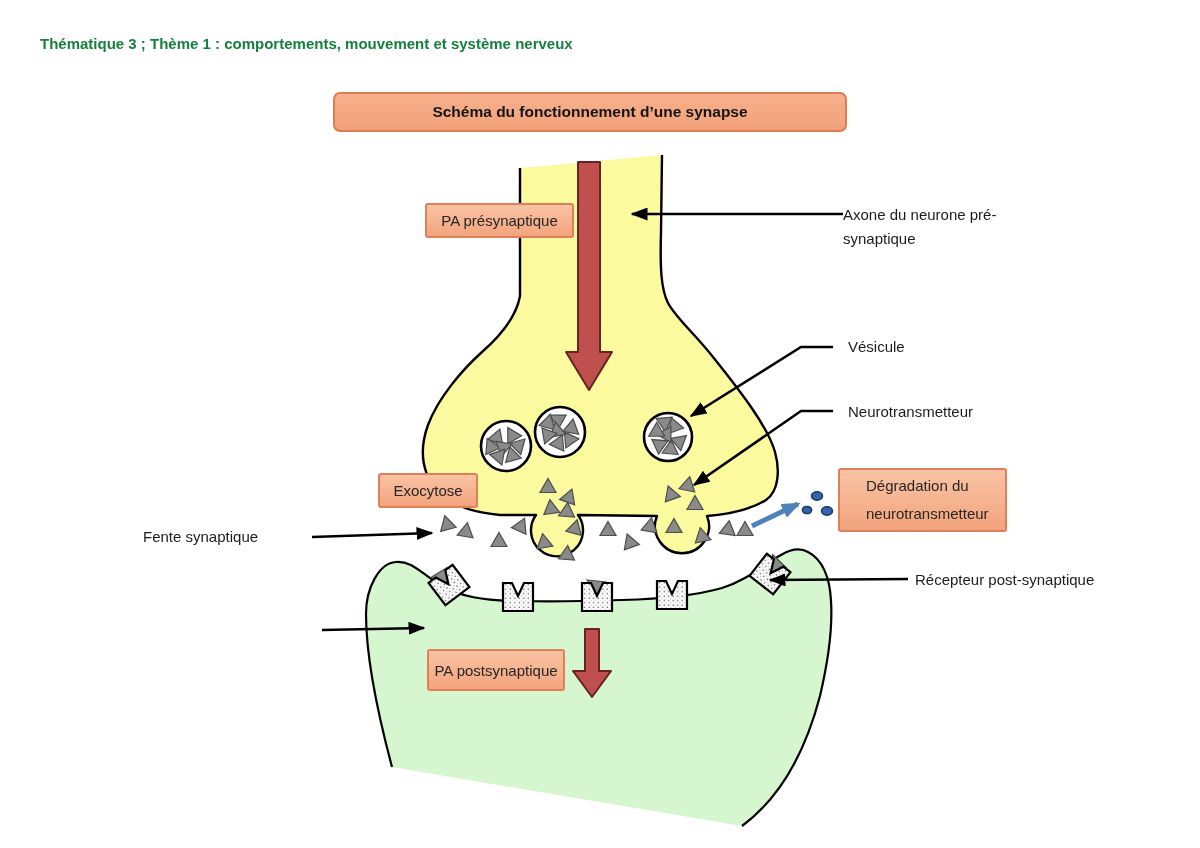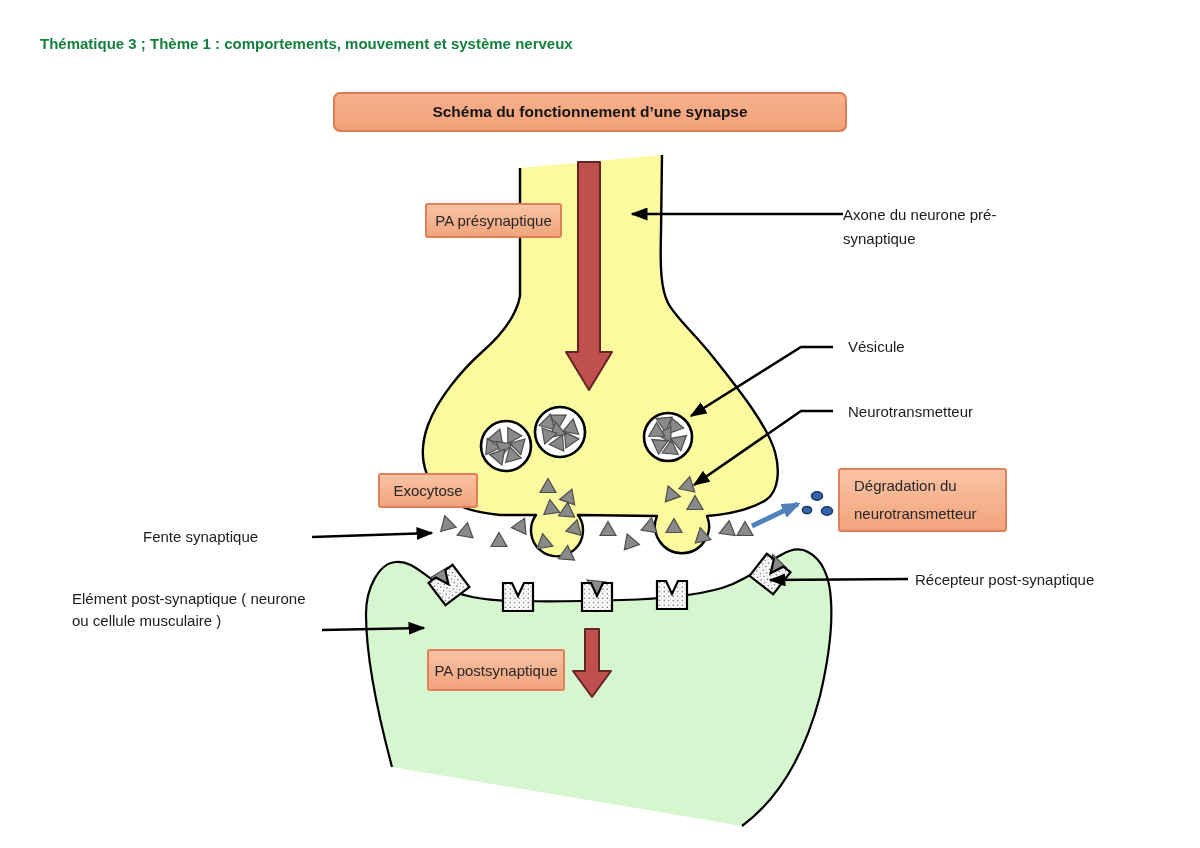--- a/index.html
+++ b/index.html
@@ -15,21 +15,21 @@
   
   .obox{position:absolute;background:linear-gradient(#f9c3a4,#f2a47c);
         border:2px solid #e0805a;border-radius:3px;
         display:flex;align-items:center;justify-content:center;
         font-size:15px;color:#262626;box-sizing:border-box;}
   .title-box{position:absolute;left:333px;top:92px;width:514px;height:40px;
         background:linear-gradient(#f7b18c,#f1a078);border:2px solid #dc7c55;border-radius:7px;
         display:flex;align-items:center;justify-content:center;
         font-size:15.5px;font-weight:bold;color:#141414;box-sizing:border-box;}
   .degradation{flex-direction:column;align-items:flex-start;justify-content:center;
-        padding-left:14px;line-height:22px;gap:6px;}
+        padding-left:26px;line-height:22px;gap:6px;}
 
   .two-line{white-space:nowrap;}
 </style>
 </head>
 <body>
 
 <div class="canvas">
 
   <svg width="1200" height="848" viewBox="0 0 1200 848">
     <defs>
@@ -167,21 +167,21 @@
   </svg>
 
   <div class="header">
     <div>Thématique 3 ; Thème 1 : comportements, mouvement et système nerveux</div>
   </div>
 
   <div class="title-box">
     <span>Schéma du fonctionnement d’une synapse</span>
   </div>
 
-  <div class="obox" style="left:425px;top:203px;width:137px;height:35px;">
+  <div class="obox" style="left:425px;top:203px;width:149px;height:35px;">
     <span>PA présynaptique</span>
   </div>
   <div class="obox" style="left:378px;top:473px;width:100px;height:35px;">
     <span>Exocytose</span>
   </div>
   <div class="obox degradation" style="left:838px;top:468px;width:169px;height:64px;">
     <div>Dégradation du</div>
     <div>neurotransmetteur</div>
   </div>
   <div class="obox" style="left:427px;top:649px;width:138px;height:42px;">
@@ -189,18 +189,14 @@
   </div>
 
   <div class="lbl two-line" style="left:843px;top:203px;line-height:24px;">
     <div>Axone du neurone pré-</div>
     <div>synaptique</div>
   </div>
   <div class="lbl" style="left:848px;top:337px;">Vésicule</div>
   <div class="lbl" style="left:848px;top:402px;">Neurotransmetteur</div>
   <div class="lbl" style="left:143px;top:527px;">Fente synaptique</div>
   <div class="lbl" style="left:915px;top:570px;text-align:center;">Récepteur post-synaptique</div>
-  <div class="lbl two-line" style="left:72px;top:588px;line-height:22px;">
-    <div>Elément post-synaptique ( neurone</div>
-    <div>ou cellule musculaire )</div>
-  </div>
 
 </div>
 
 </body></html>

